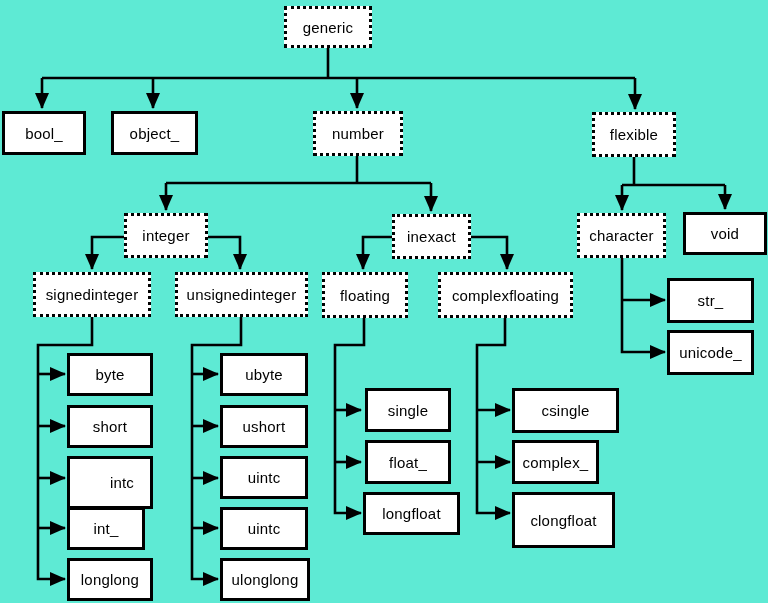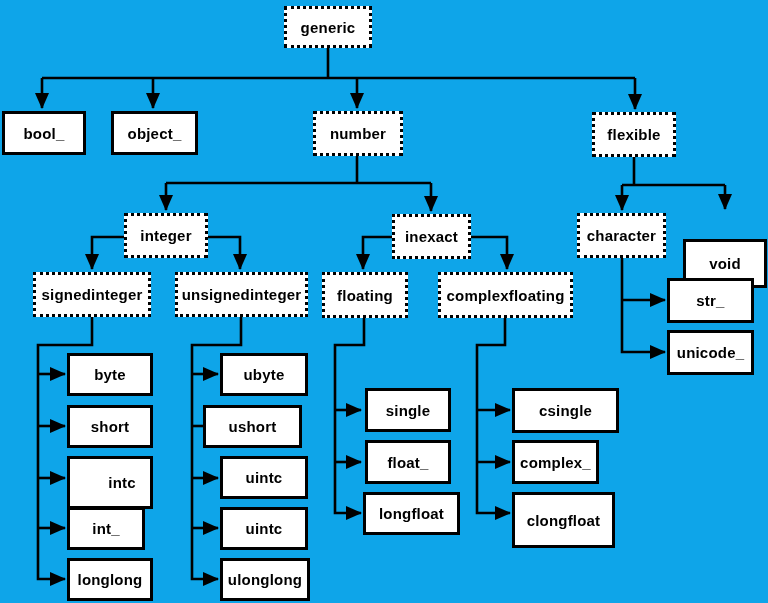--- a/index.html
+++ b/index.html
@@ -1,22 +1,21 @@
 <!DOCTYPE html>
 <html><head>
 <meta charset="utf-8">
 <style>
   html,body{margin:0;padding:0;background:#fff;}
   #canvas{
     position:relative;
     width:768px;height:603px;
-    background:#0ea5e9;
+    background:#5eead4;
     font-family:"Liberation Sans", sans-serif;
     overflow:hidden;
-    font-weight:bold;
   }
   #wires{position:absolute;left:0;top:0;width:768px;height:603px;}
   .node{
     position:absolute;
     box-sizing:border-box;
     display:flex;align-items:center;justify-content:center;
     background:#fff;
     color:#000;
     font-size:15px;
     letter-spacing:0.2px;
@@ -87,38 +86,38 @@
   <div class="node dotted" style="left:284px;top:6px;width:88px;height:42px;">generic</div>
 
   <div class="node solid" style="left:2px;top:111px;width:84px;height:44px;">bool_</div>
   <div class="node solid" style="left:111px;top:111px;width:87px;height:44px;">object_</div>
   <div class="node dotted" style="left:313px;top:111px;width:90px;height:45px;">number</div>
   <div class="node dotted" style="left:592px;top:112px;width:84px;height:45px;">flexible</div>
 
   <div class="node dotted" style="left:124px;top:213px;width:84px;height:45px;">integer</div>
   <div class="node dotted" style="left:392px;top:214px;width:79px;height:45px;">inexact</div>
   <div class="node dotted" style="left:577px;top:213px;width:89px;height:45px;">character</div>
-  <div class="node solid" style="left:683px;top:212px;width:84px;height:49px;margin-top:27px;">void</div>
+  <div class="node solid" style="left:683px;top:212px;width:84px;height:43px;">void</div>
 
   <div class="node dotted" style="left:33px;top:272px;width:118px;height:45px;">signedinteger</div>
   <div class="node dotted" style="left:175px;top:272px;width:133px;height:45px;">unsignedinteger</div>
   <div class="node dotted" style="left:322px;top:272px;width:86px;height:46px;">floating</div>
   <div class="node dotted" style="left:438px;top:272px;width:135px;height:46px;">complexfloating</div>
 
   <div class="node solid" style="left:667px;top:278px;width:87px;height:45px;">str_</div>
   <div class="node solid" style="left:667px;top:330px;width:87px;height:45px;">unicode_</div>
 
   <div class="node solid" style="left:67px;top:353px;width:86px;height:43px;">byte</div>
   <div class="node solid" style="left:67px;top:405px;width:86px;height:43px;">short</div>
   <div class="node solid" style="left:67px;top:456px;width:86px;height:53px;padding-left:24px;">intc</div>
   <div class="node solid" style="left:67px;top:507px;width:78px;height:43px;">int_</div>
   <div class="node solid" style="left:67px;top:558px;width:86px;height:43px;">longlong</div>
 
   <div class="node solid" style="left:220px;top:353px;width:88px;height:43px;">ubyte</div>
-  <div class="node solid" style="left:203px;top:405px;width:99px;height:43px;">ushort</div>
+  <div class="node solid" style="left:220px;top:405px;width:88px;height:43px;">ushort</div>
   <div class="node solid" style="left:220px;top:456px;width:88px;height:43px;">uintc</div>
   <div class="node solid" style="left:220px;top:507px;width:88px;height:43px;">uintc</div>
   <div class="node solid" style="left:220px;top:558px;width:90px;height:43px;">ulonglong</div>
 
   <div class="node solid" style="left:365px;top:388px;width:86px;height:44px;">single</div>
   <div class="node solid" style="left:365px;top:440px;width:86px;height:44px;">float_</div>
   <div class="node solid" style="left:363px;top:492px;width:97px;height:43px;">longfloat</div>
 
   <div class="node solid" style="left:512px;top:388px;width:107px;height:45px;">csingle</div>
   <div class="node solid" style="left:512px;top:440px;width:87px;height:44px;">complex_</div>

